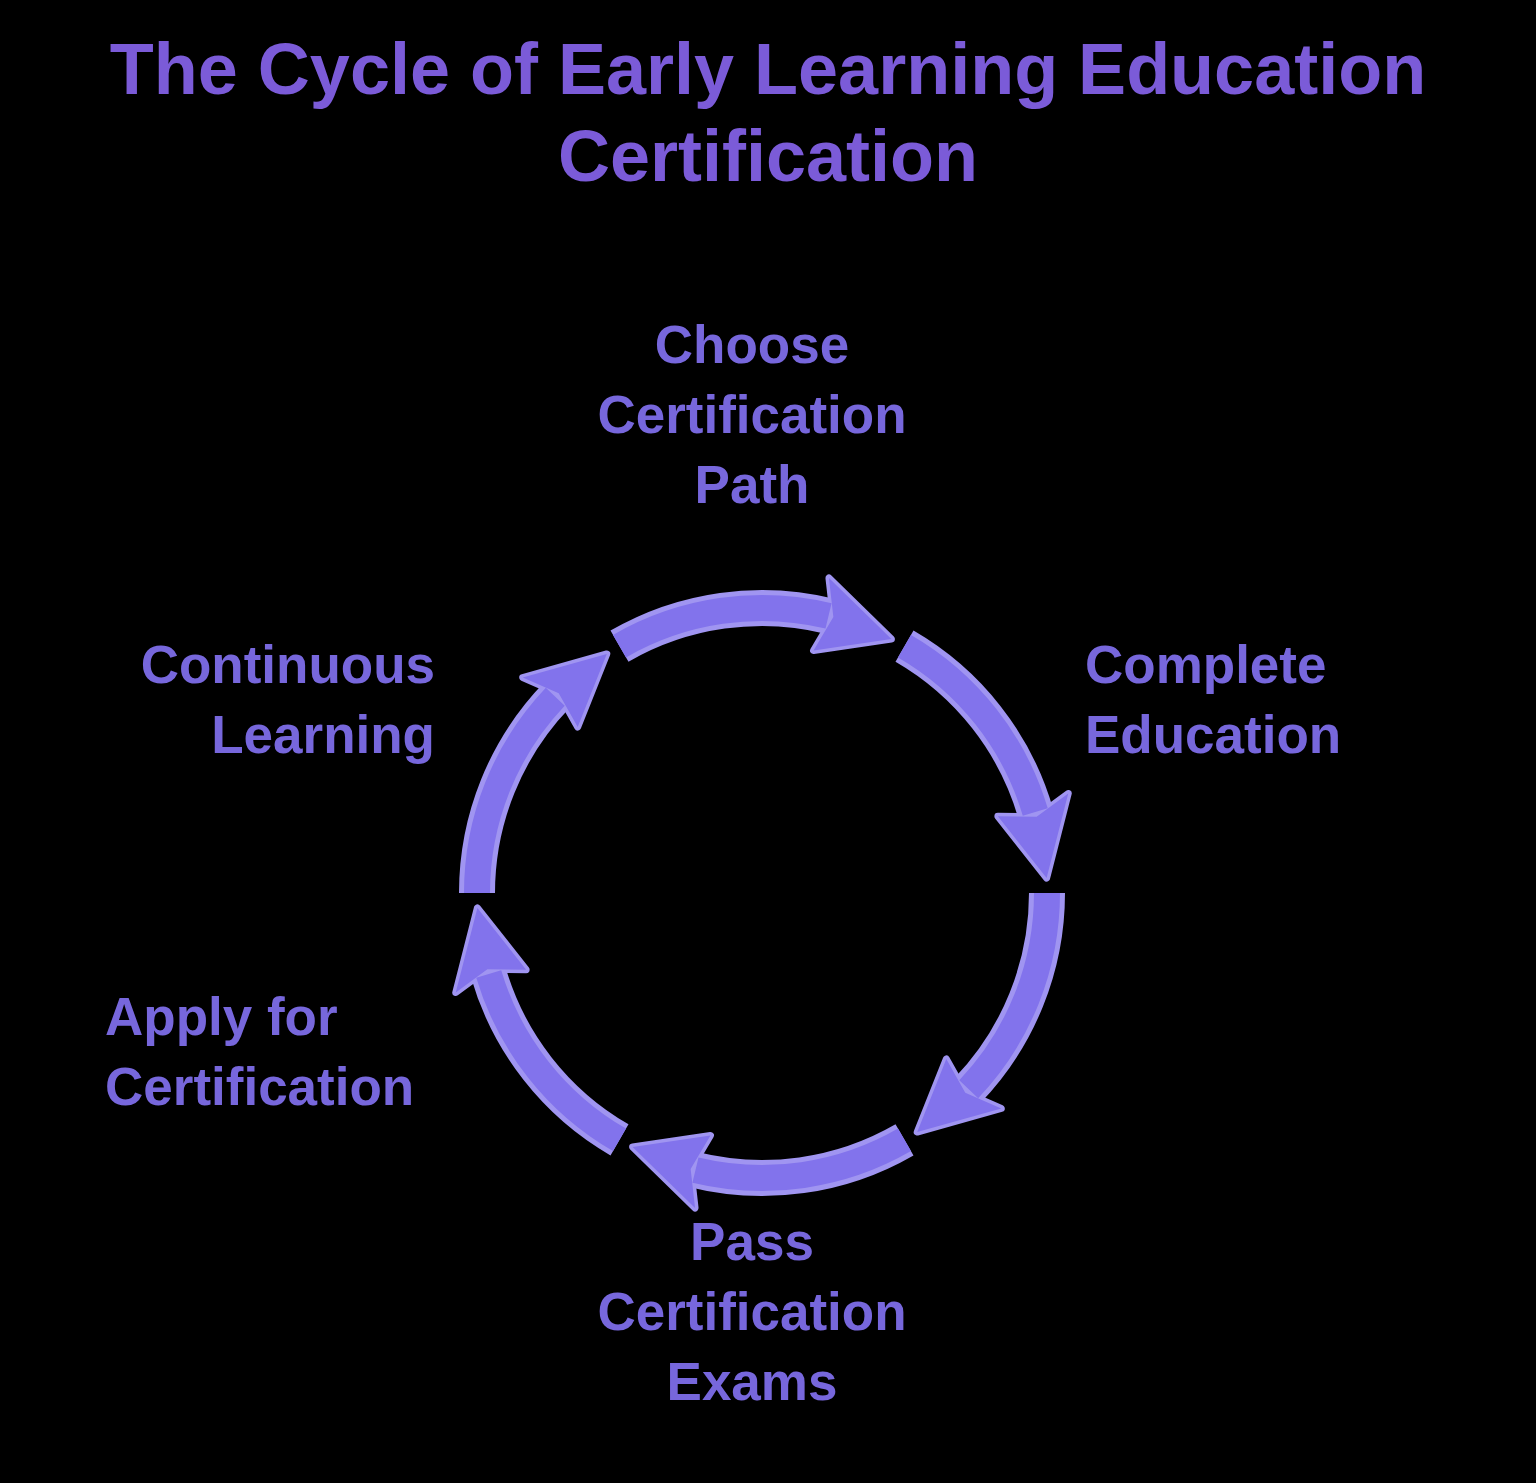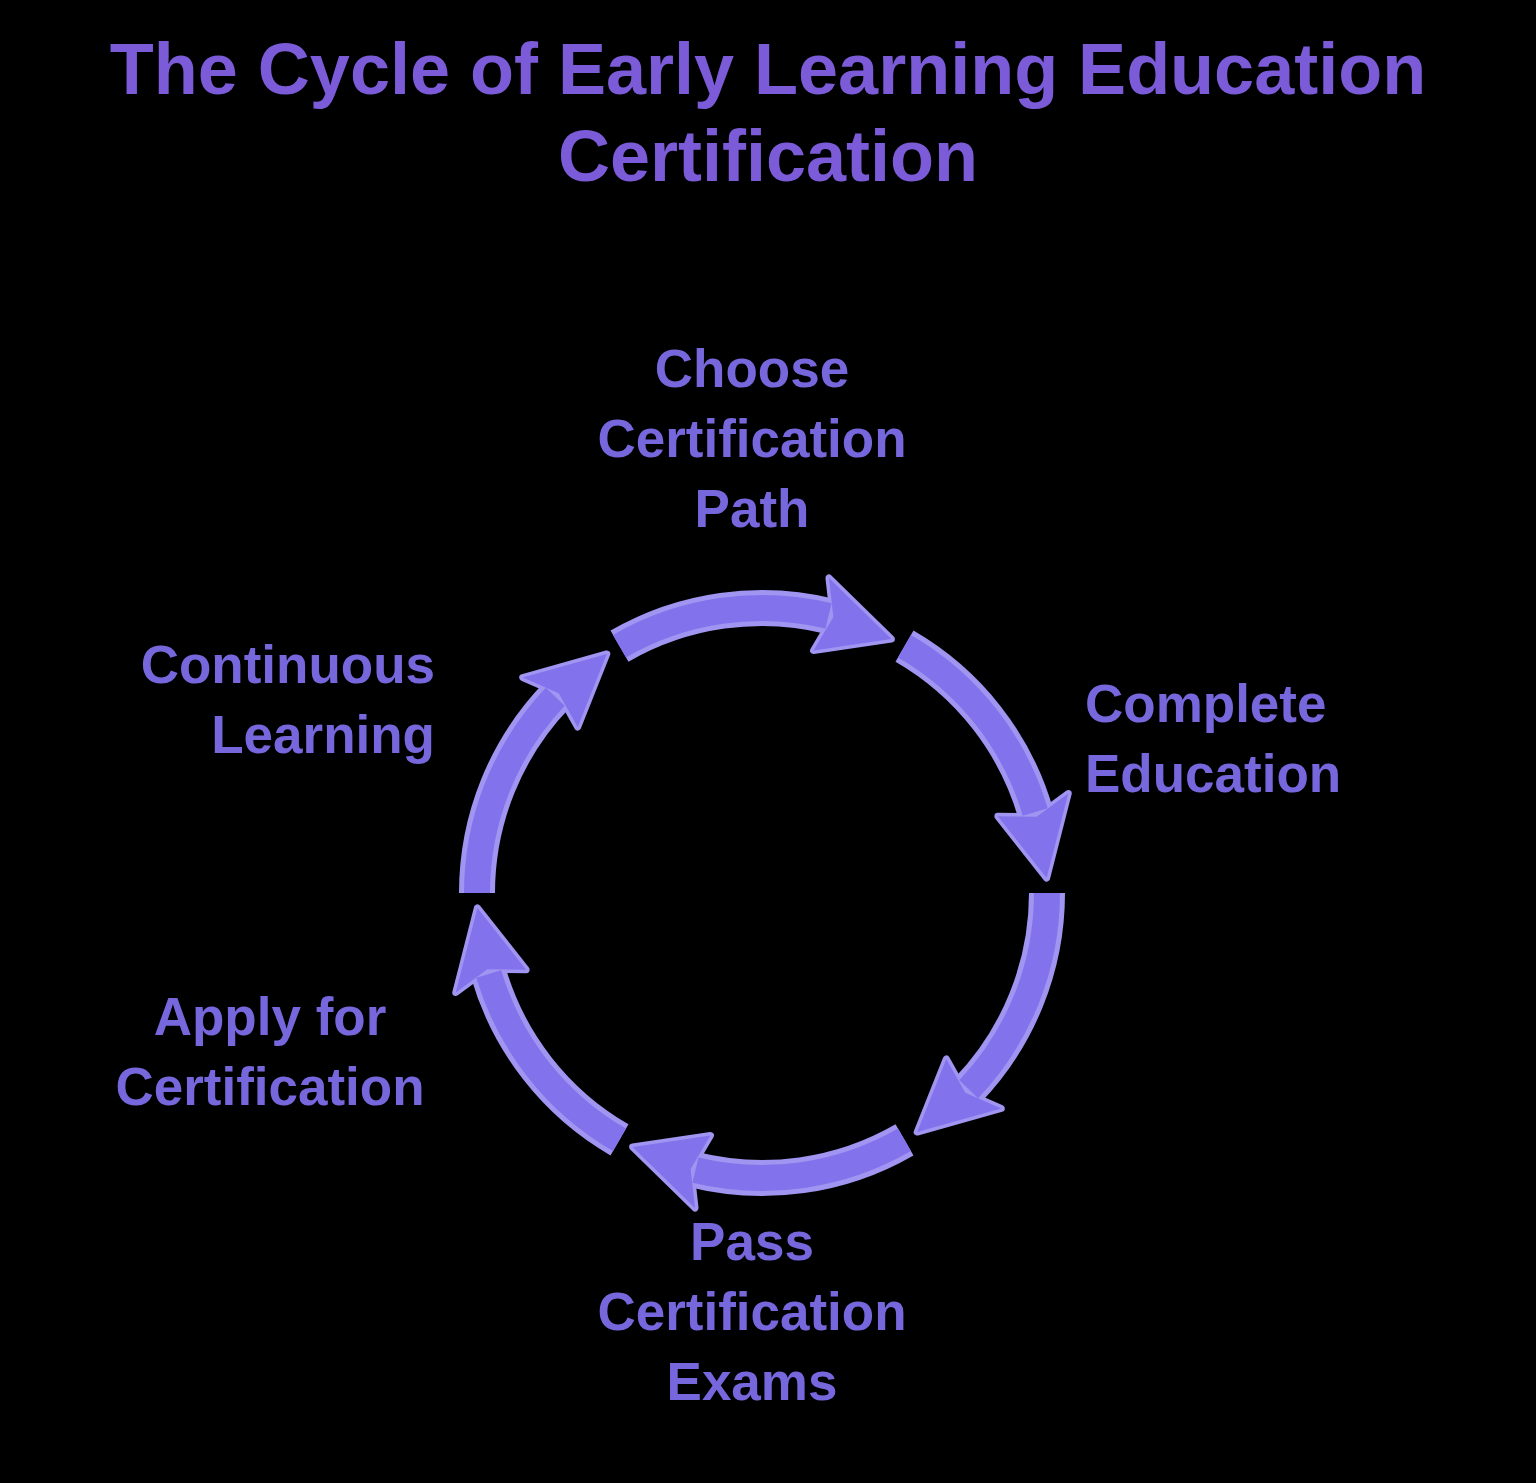--- a/index.html
+++ b/index.html
@@ -25,25 +25,25 @@
     white-space: pre-line;
   }
   .step-label {
     position: absolute;
     font-size: 53px;
     font-weight: bold;
     line-height: 70px;
     color: var(--label-color, #7767dc);
     white-space: pre-line;
   }
-  .pos-top          { left: 587px;  top: 310px;  width: 330px; text-align: center; margin-top: 24px; }
-  .pos-upper-right  { left: 1085px; top: 630px;  width: 290px; text-align: left; margin-top: 39px; }
+  .pos-top          { left: 587px;  top: 310px;  width: 330px; text-align: center; }
+  .pos-upper-right  { left: 1085px; top: 630px;  width: 290px; text-align: left; }
   .pos-lower-right  { left: 1083px; top: 982px;  width: 380px; text-align: left; }
   .pos-bottom       { left: 587px;  top: 1207px; width: 330px; text-align: center; }
-  .pos-lower-left   { left: 105px;  top: 982px;  width: 330px; text-align: center; }
+  .pos-lower-left   { left: 105px;  top: 982px;  width: 330px; text-align: left; }
   .pos-upper-left   { left: 115px;  top: 630px;  width: 320px; text-align: right; }
   .cycle-svg { position: absolute; left: 0; top: 0; }
 </style>
 </head>
 <body>
 
 <div class="canvas">
   <h1 class="title">The Cycle of Early Learning Education
 Certification</h1>
 

